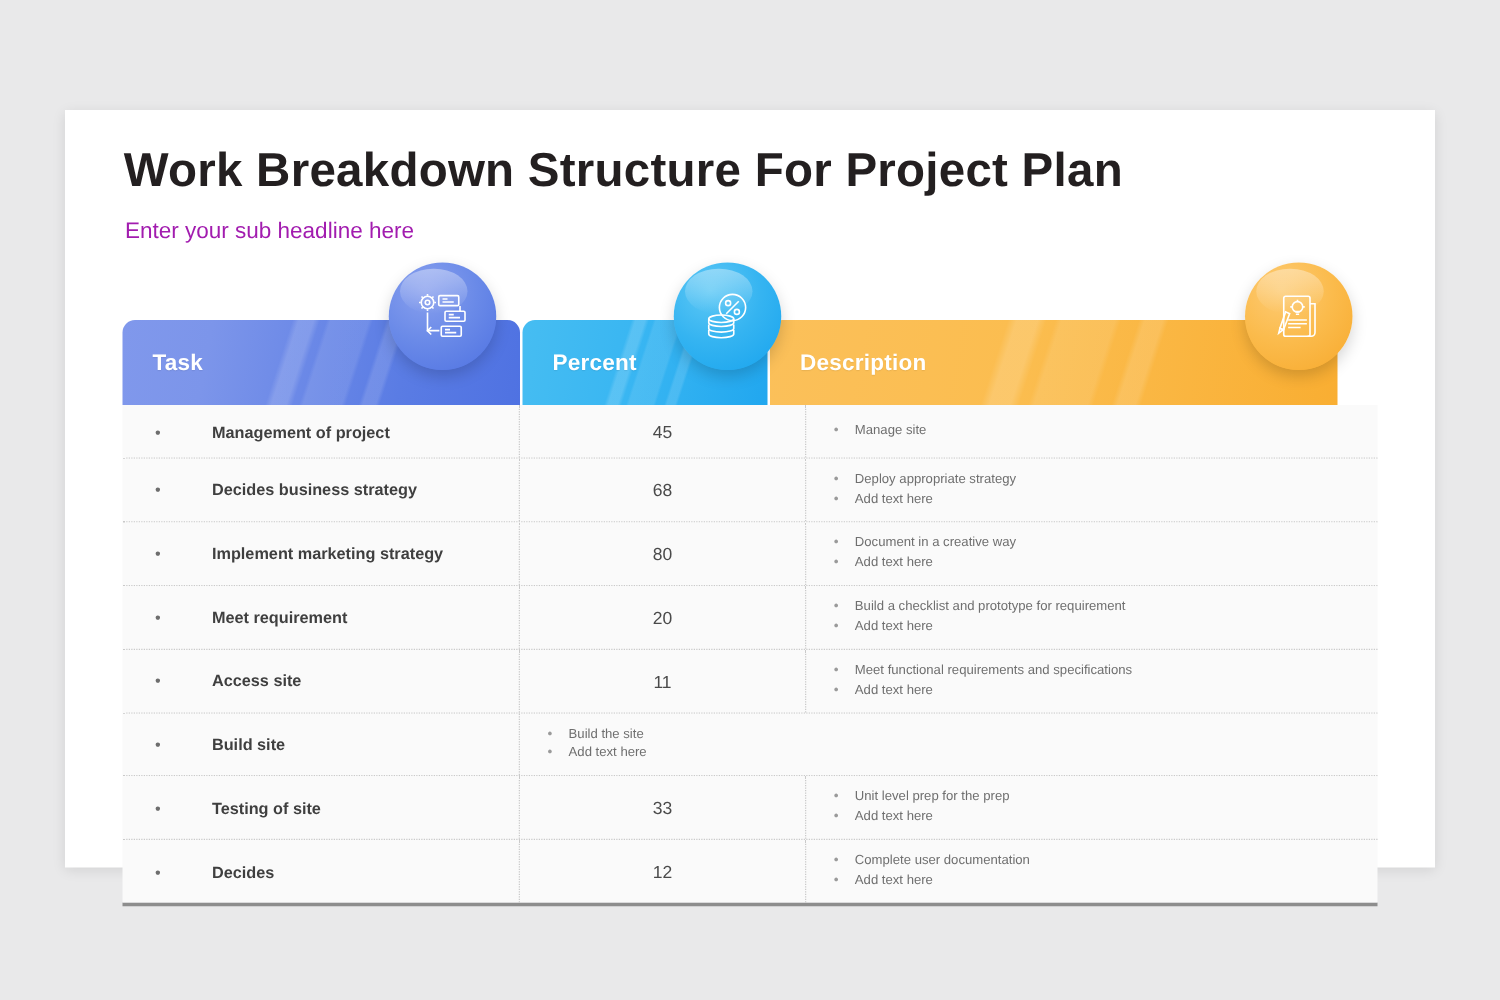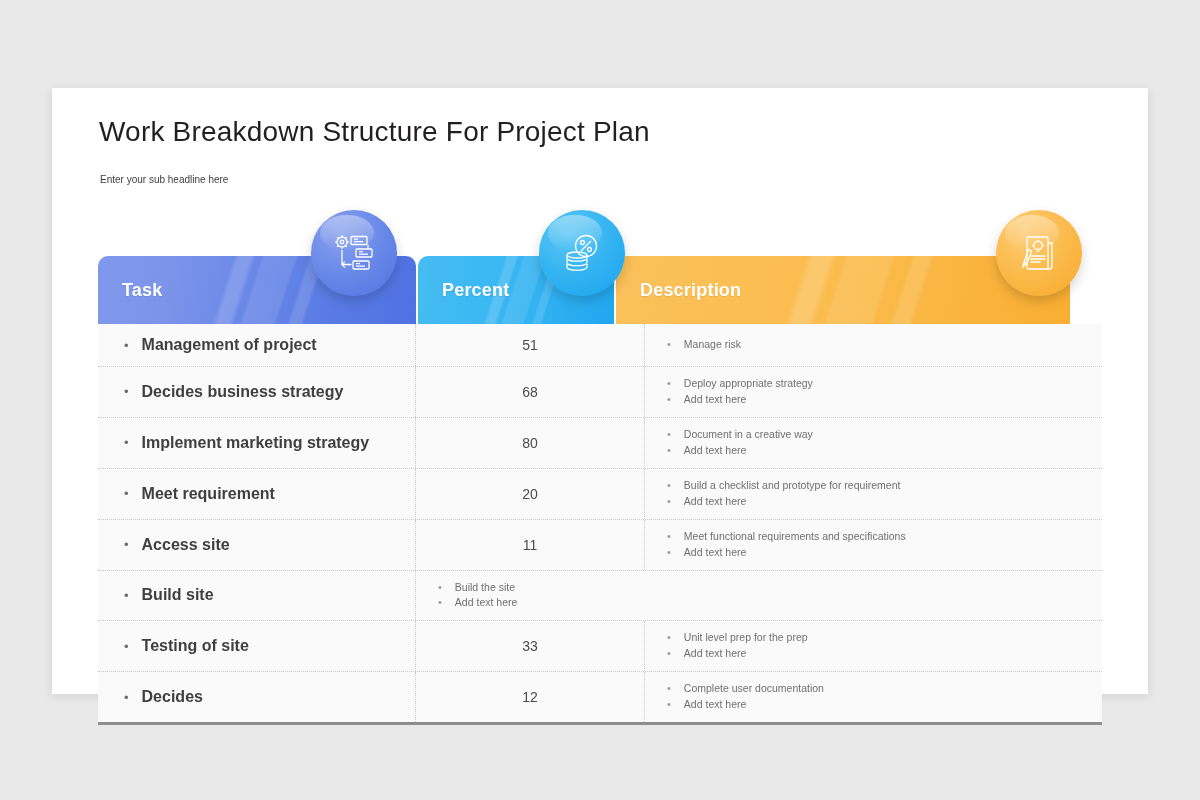--- a/index.html
+++ b/index.html
@@ -19,32 +19,32 @@
     top: 88px;
     width: 1096px;
     height: 606px;
     background: #ffffff;
     box-shadow: 0 2px 10px rgba(0,0,0,0.10);
   }
   .title {
     position: absolute;
     left: 47px;
     top: 28px;
-    font-size: 28px;
-    font-weight: 400;
+    font-size: 38px;
+    font-weight: 700;
     color: #231f20;
     letter-spacing: 0.2px;
     white-space: nowrap;
   }
   .subtitle {
     position: absolute;
     left: 48px;
     top: 86px;
-    font-size: 10px;
-    color: #404040;
+    font-size: 18px;
+    color: #a21caf;
     white-space: nowrap;
   }
 
   
   .table {
     position: absolute;
     left: 46px;
     top: 168px;
     width: 1004px;
   }
@@ -131,23 +131,24 @@
     padding: 9px 10px 9px 26px;
     border-right: 1px dotted #c9c9c9;
   }
   .c-task .bullet {
     color: #6d6d6d;
     font-size: 13px;
     line-height: 1;
     margin-right: 13px;
   }
   .c-task .txt {
-    font-size: 16px;
+    font-size: 13px;
     font-weight: bold;
     color: #3f3f3f;
+    margin-left: 28px;
   }
   .c-pct {
     width: 229px;
     box-sizing: border-box;
     display: flex;
     align-items: center;
     justify-content: center;
     border-right: 1px dotted #c9c9c9;
     font-size: 14px;
     color: #4a4a4a;
@@ -254,25 +255,25 @@
 
     </div>
 
     <div class="rows">
 
       <div class="row">
         <div class="c-task">
           <span class="bullet">•</span>
           <span class="txt">Management of project</span>
         </div>
-        <div class="c-pct">51</div>
-        <div class="c-desc">
-          <div class="dline">
-            <span class="bullet">•</span>
-            <span class="txt">Manage risk</span>
+        <div class="c-pct">45</div>
+        <div class="c-desc">
+          <div class="dline">
+            <span class="bullet">•</span>
+            <span class="txt">Manage site</span>
           </div>
         </div>
       </div>
 
       <div class="row">
         <div class="c-task">
           <span class="bullet">•</span>
           <span class="txt">Decides business strategy</span>
         </div>
         <div class="c-pct">68</div>

